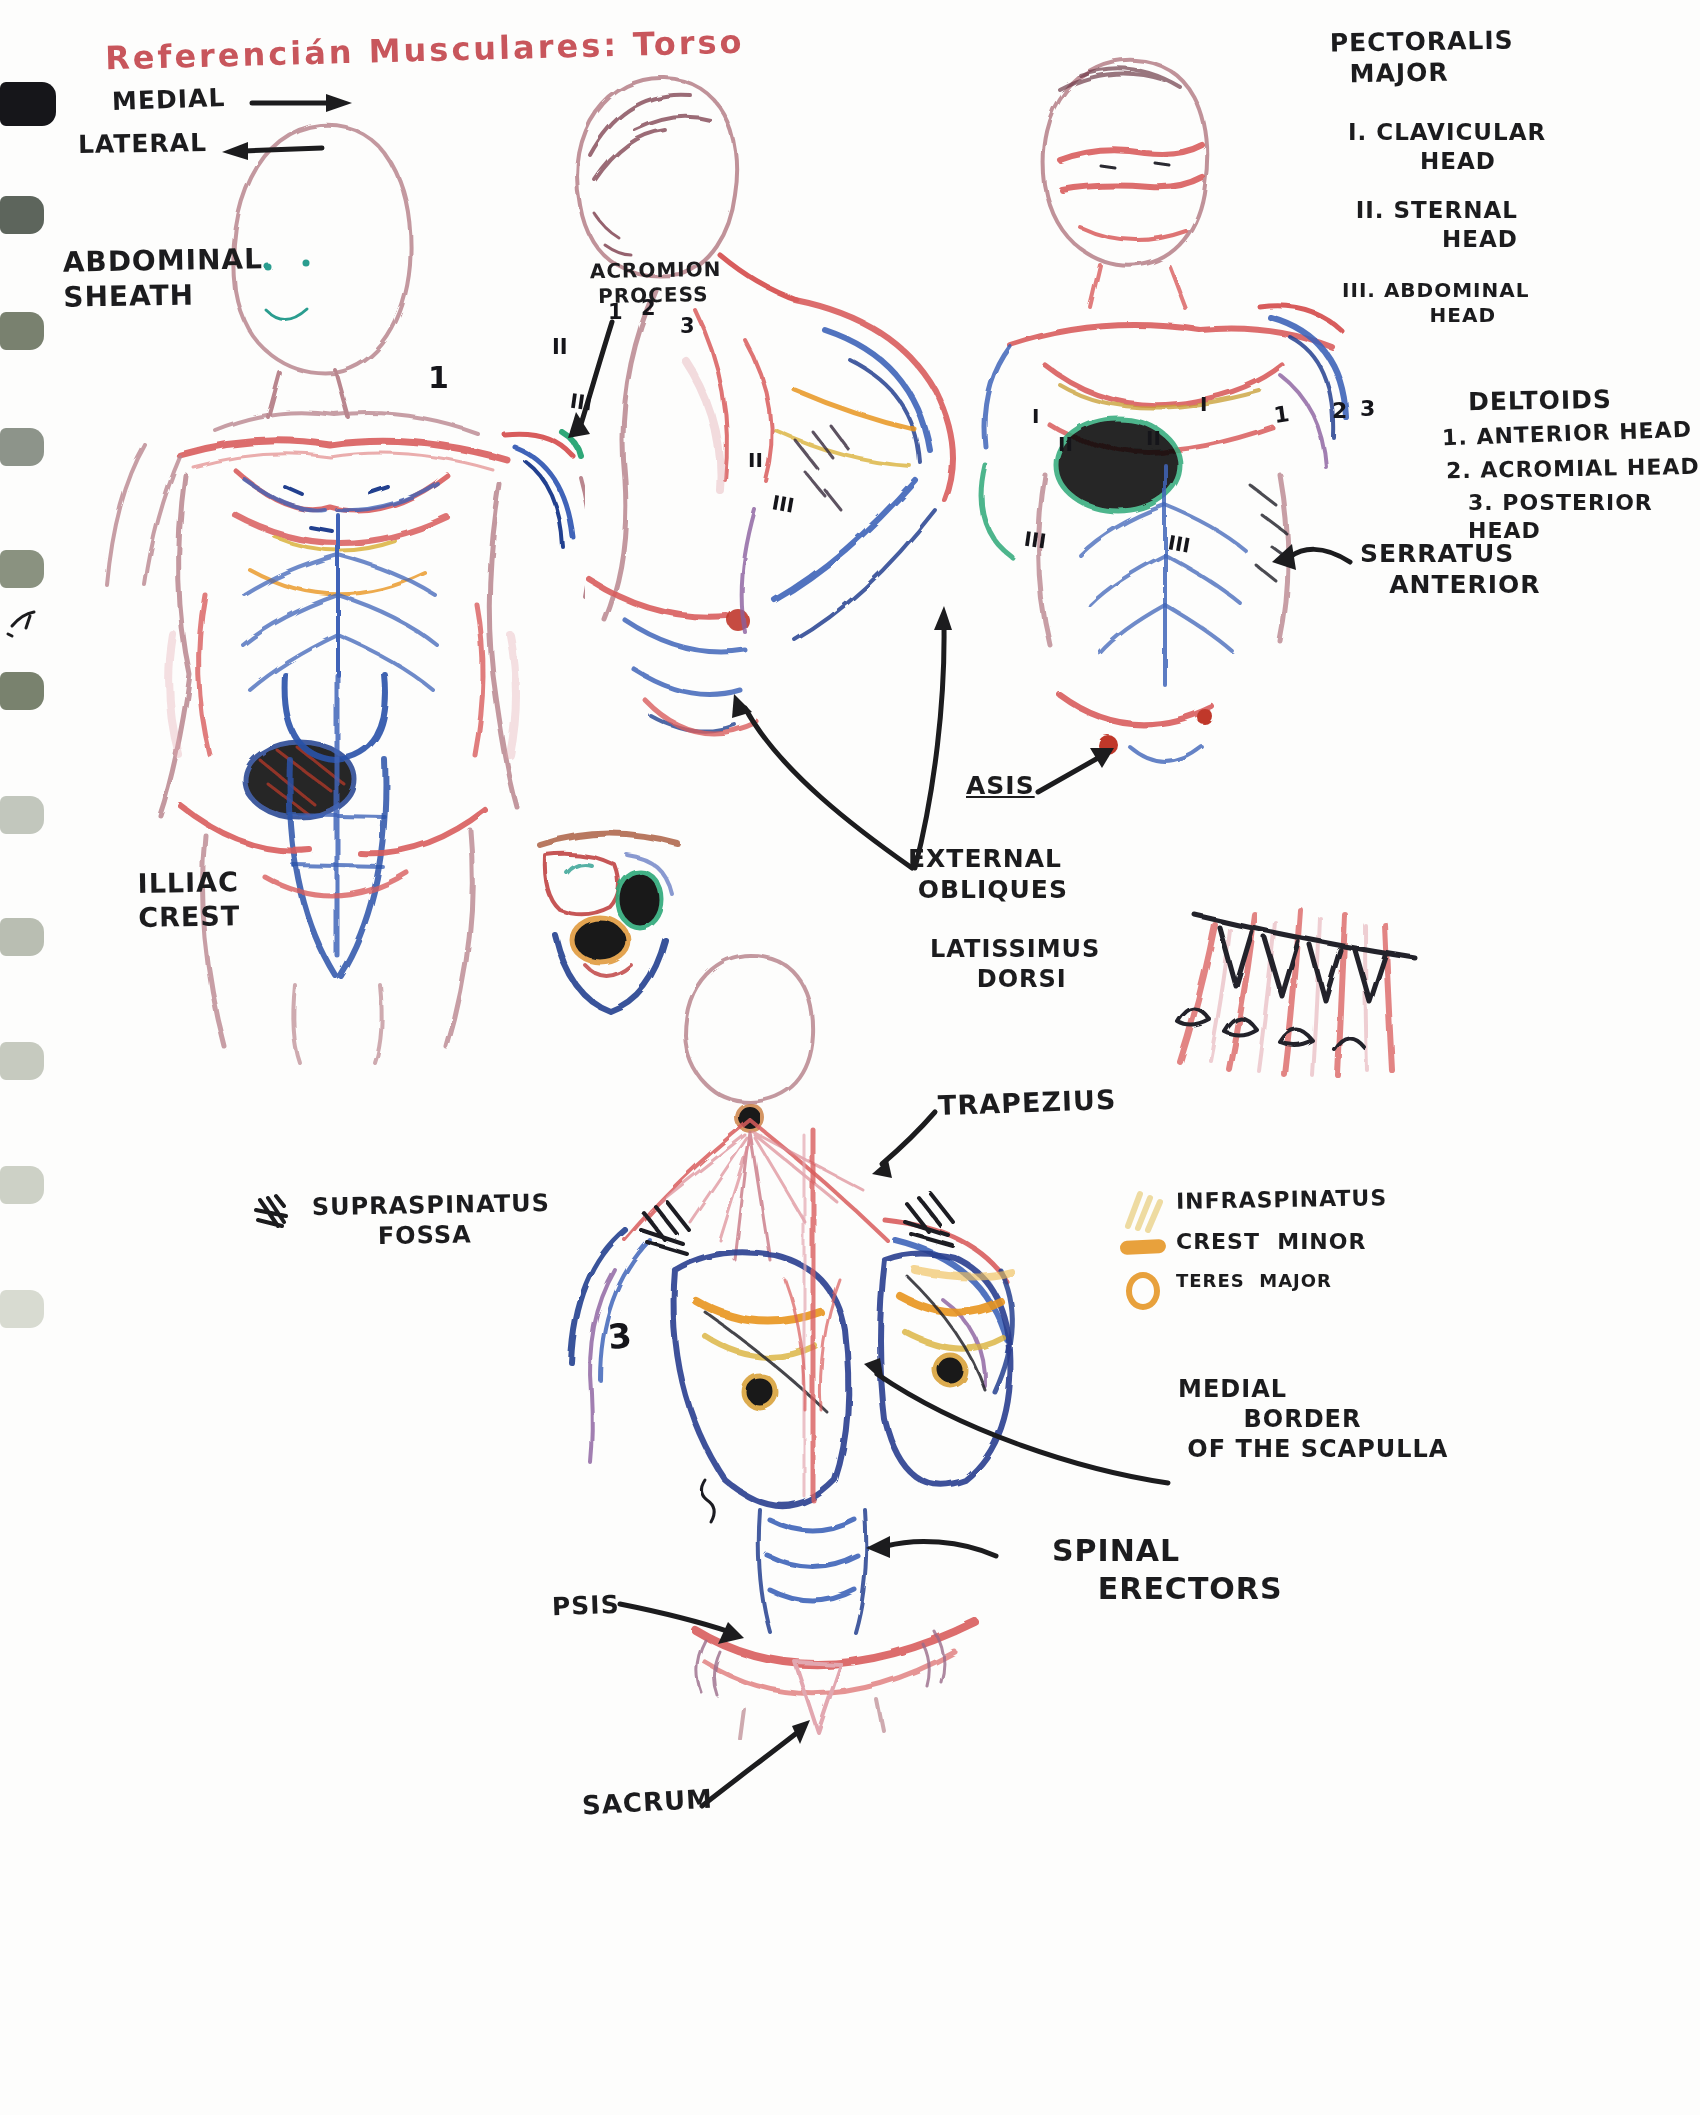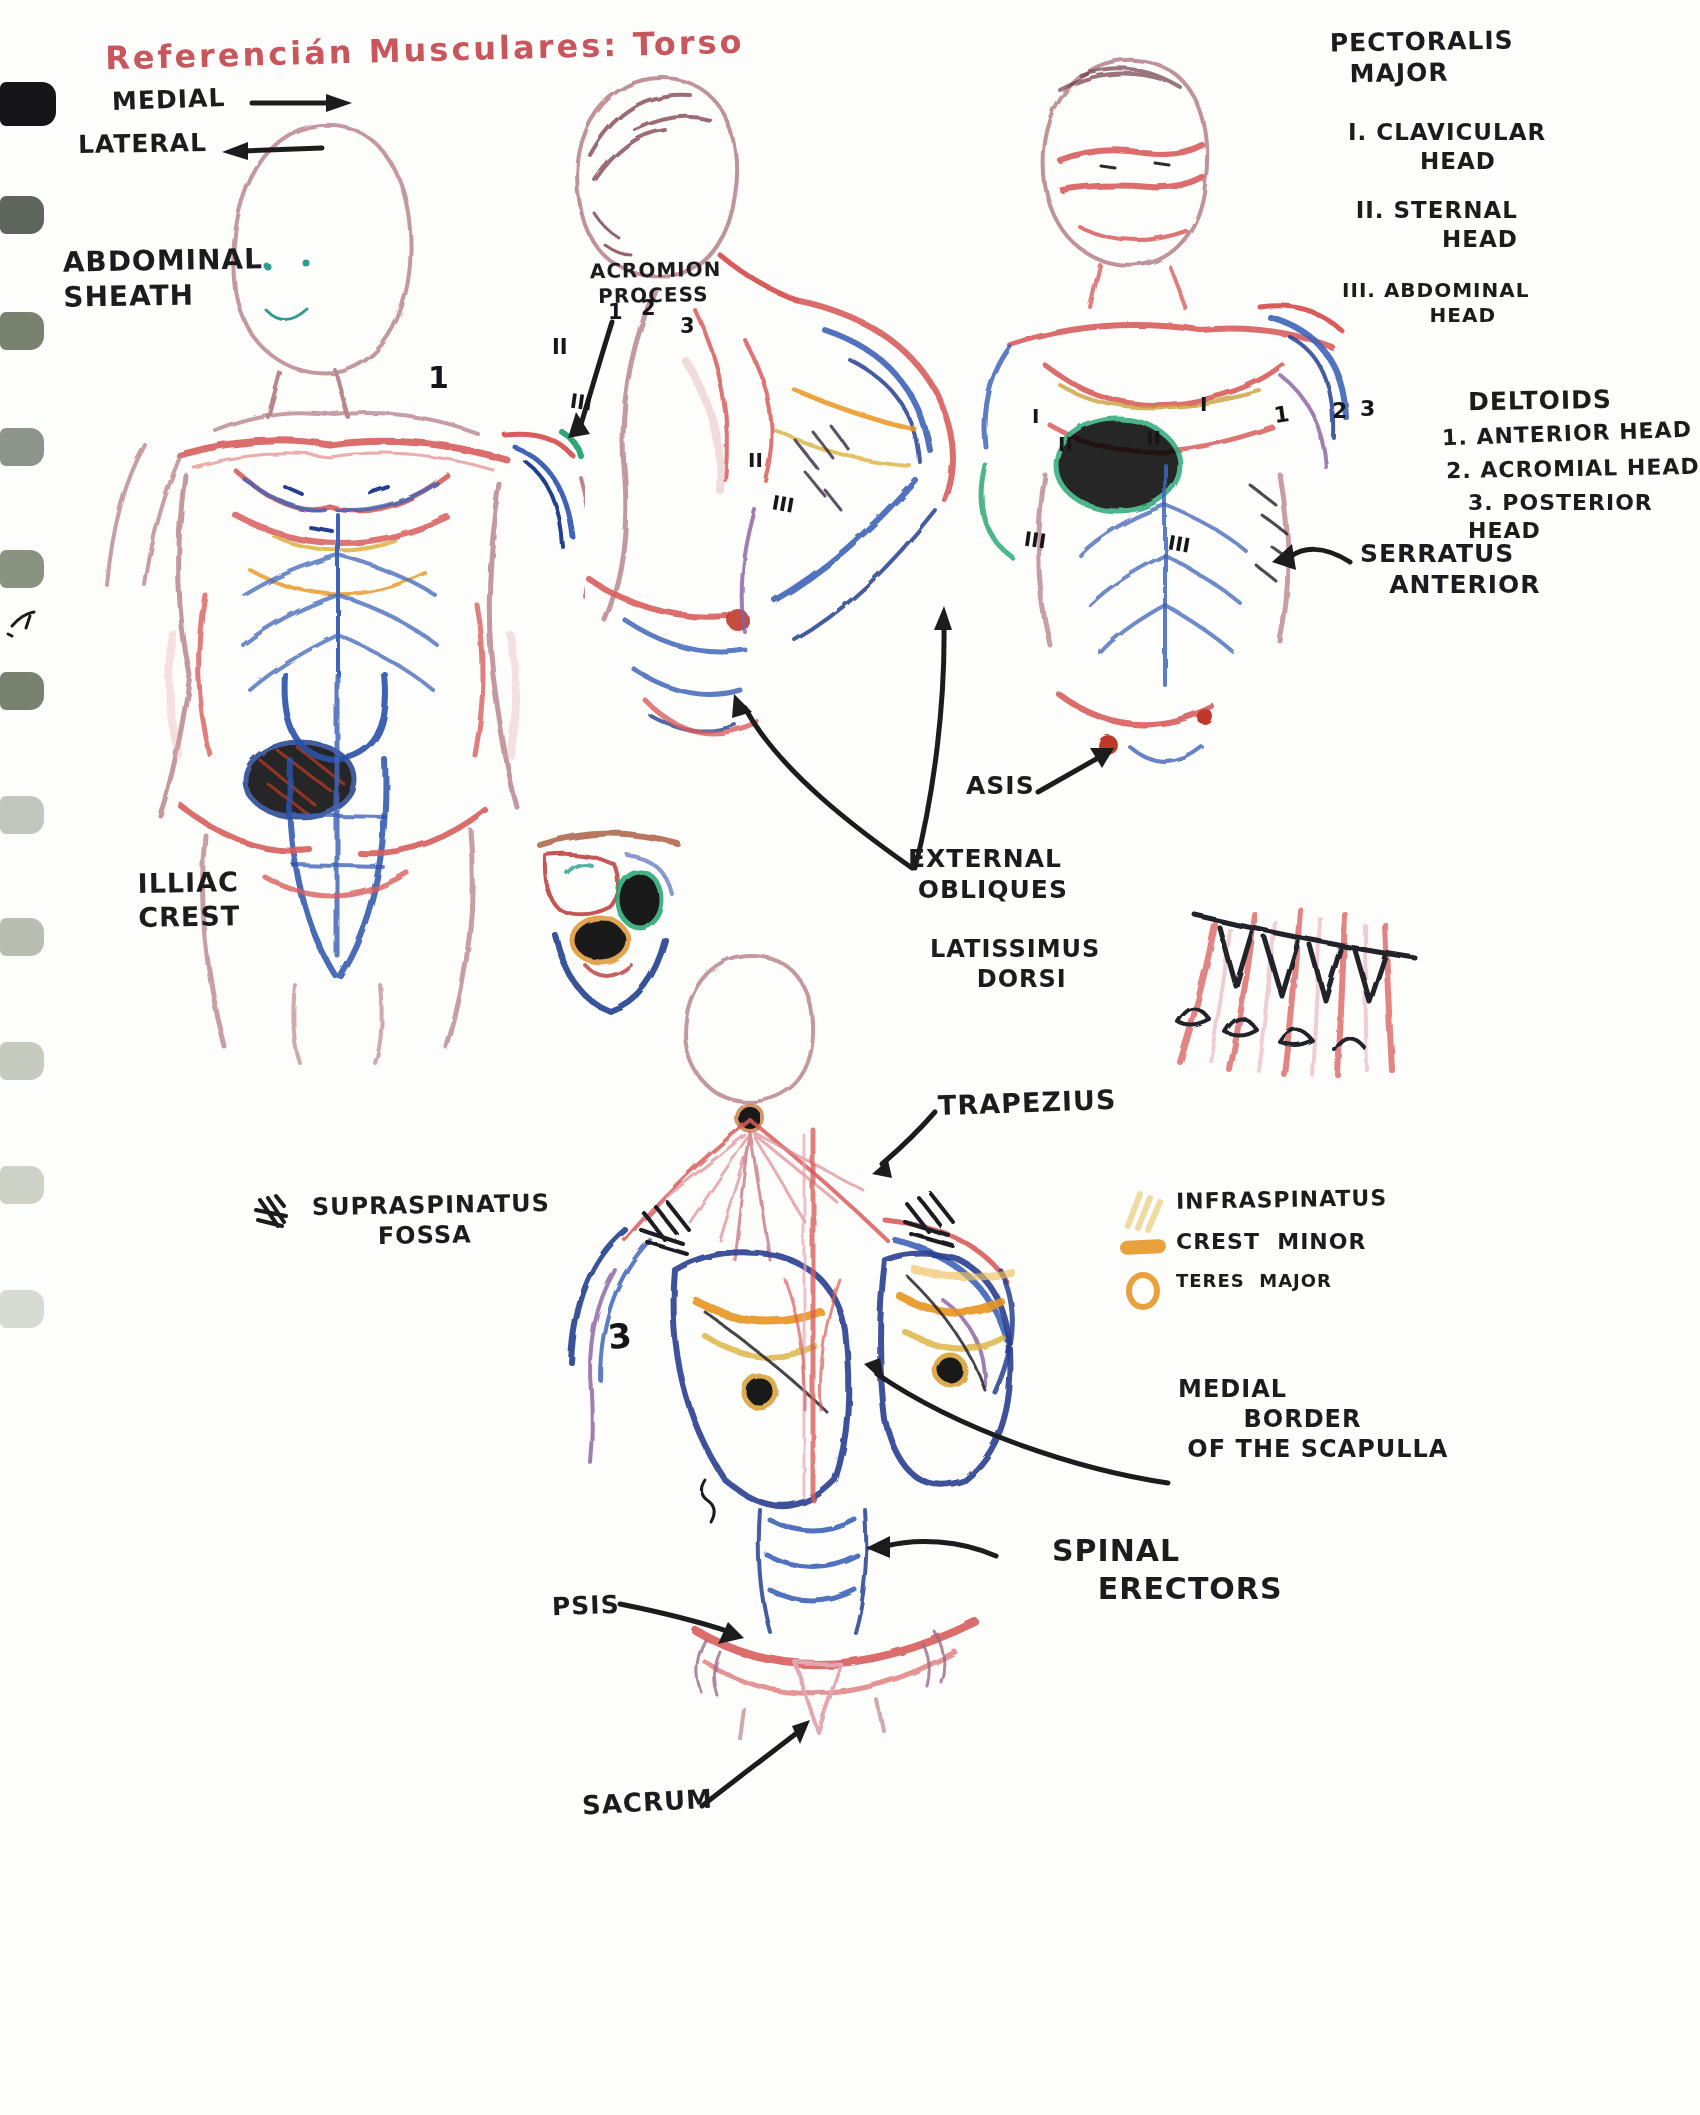--- a/index.html
+++ b/index.html
@@ -283,21 +283,21 @@
            HEAD</div>
 
   <div class="hand" style="left:1468px;top:385px;font-size:25px;transform:rotate(-1deg);">DELTOIDS</div>
   <div class="hand" style="left:1442px;top:420px;font-size:22px;transform:rotate(-2deg);">1. ANTERIOR HEAD</div>
   <div class="hand" style="left:1446px;top:455px;font-size:22px;transform:rotate(-1deg);">2. ACROMIAL HEAD</div>
   <div class="hand" style="left:1468px;top:489px;font-size:22px;">3. POSTERIOR HEAD</div>
 
   <div class="hand" style="left:1360px;top:538px;font-size:25px;">SERRATUS
    ANTERIOR</div>
 
-  <div class="hand" style="left:966px;top:770px;font-size:25px;">ASIS</div>
+  <div class="hand" style="left:966px;top:770px;font-size:25px;text-decoration:underline;">ASIS</div>
 
   <div class="hand" style="left:908px;top:843px;font-size:25px;">EXTERNAL
  OBLIQUES</div>
   <div class="hand" style="left:930px;top:934px;font-size:24px;">LATISSIMUS
      DORSI</div>
 
   <div class="hand" style="left:138px;top:866px;font-size:27px;transform:rotate(-1deg);">ILLIAC
 CREST</div>
 
   <div class="hand" style="left:938px;top:1086px;font-size:27px;transform:rotate(-2deg);">TRAPEZIUS</div>

